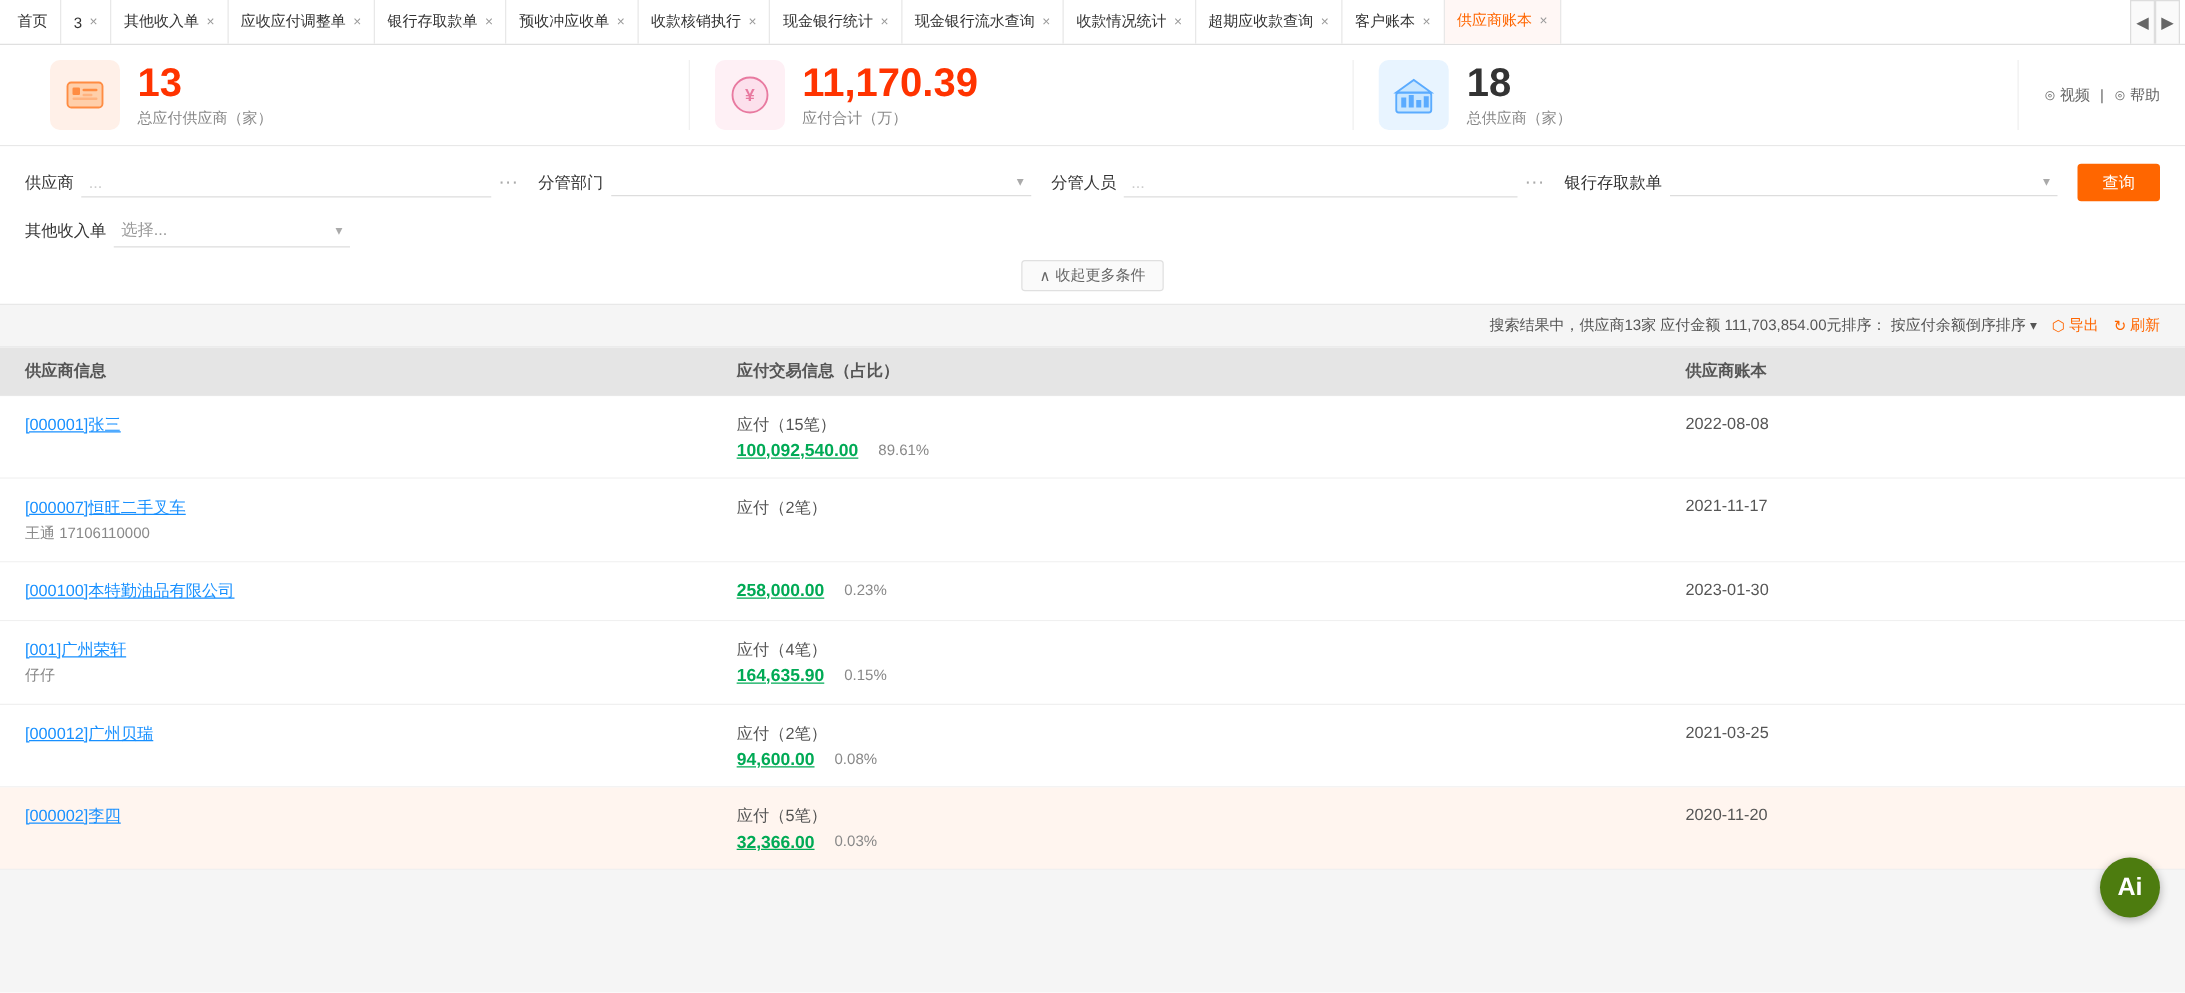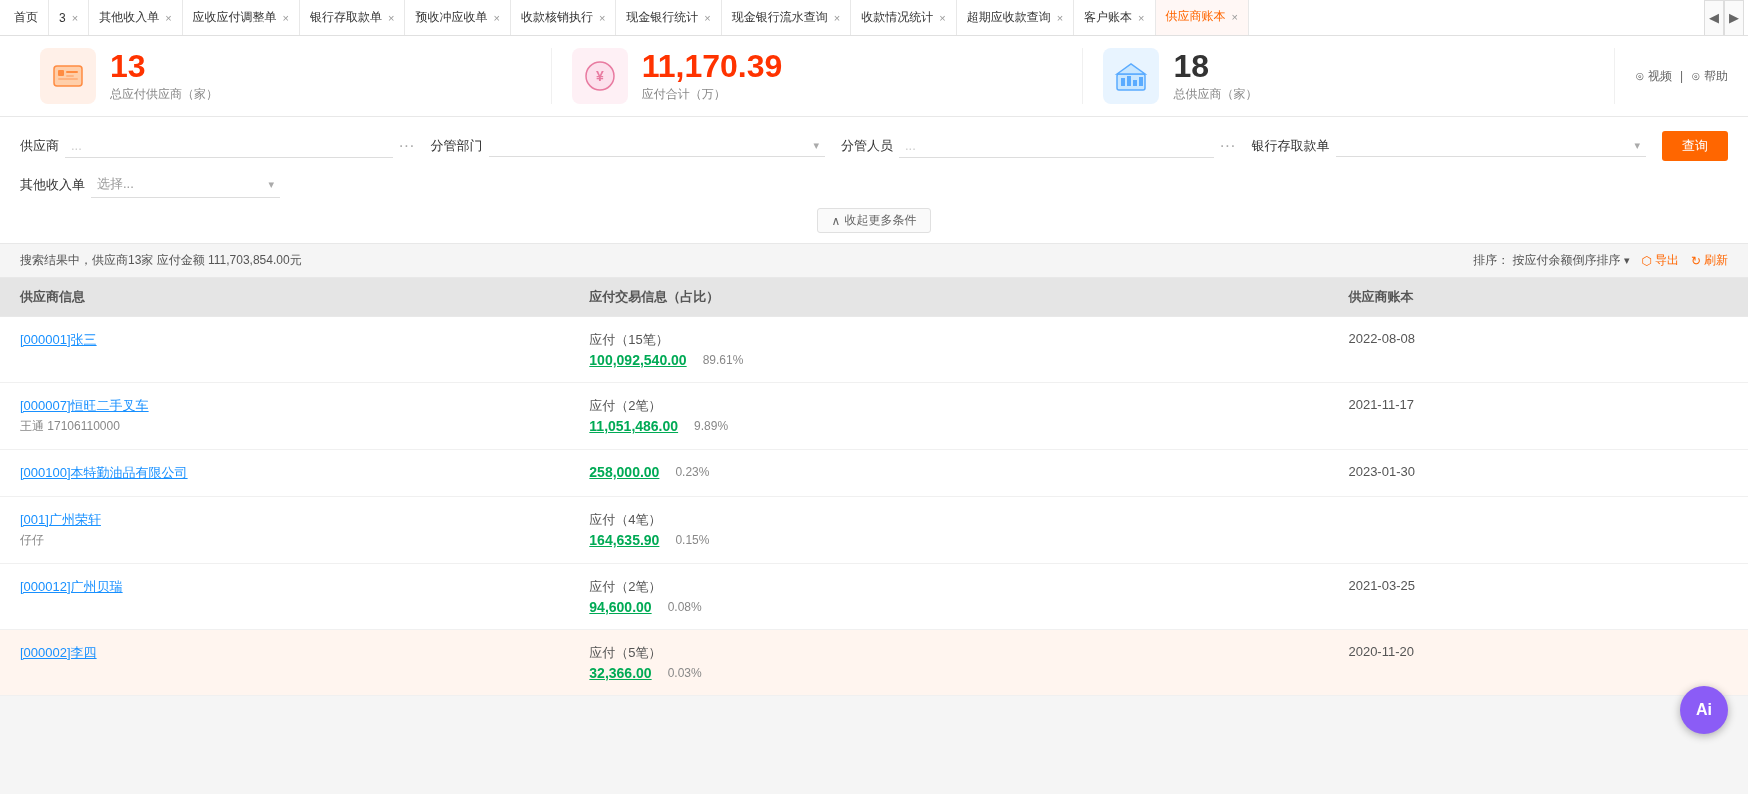--- a/index.html
+++ b/index.html
@@ -184,21 +184,21 @@
       border: 1px solid #e0e0e0;
       padding: 3px 14px;
       border-radius: 3px;
       background: #fafafa;
     }
 
     
     .result-bar {
       display: flex;
       align-items: center;
-      justify-content: space-between;
+      justify-content: flex-end;
       background: #f5f5f5;
       padding: 8px 20px;
       border-bottom: 1px solid #e8e8e8;
       font-size: 12px;
       color: #555;
     }
     .result-bar-right {
       display: flex;
       align-items: center;
       gap: 12px;
@@ -464,24 +464,20 @@
     </div>
   </div>
 
   <div class="table-row">
     <div class="col-supplier">
       <div class="supplier-name">[000007]恒旺二手叉车</div>
       <div class="supplier-contact">王通  17106110000</div>
     </div>
     <div class="col-trans trans-info">
       <div class="trans-type">应付（2笔）</div>
-      <div class="trans-row">
-        <span class="trans-amount">11,051,486.00</span>
-        <span class="trans-percent">9.89%</span>
-      </div>
     </div>
     <div class="col-last">
       <span class="last-pay">2021-11-17</span>
     </div>
   </div>
 
   <div class="table-row">
     <div class="col-supplier">
       <div class="supplier-name">[000100]本特勤油品有限公司</div>
     </div>
@@ -539,15 +535,15 @@
         <span class="trans-amount">32,366.00</span>
         <span class="trans-percent">0.03%</span>
       </div>
     </div>
     <div class="col-last">
       <span class="last-pay">2020-11-20</span>
     </div>
   </div>
 </div>
 
-<div style="position:fixed; bottom:60px; right:20px; background:#8b5cf6; color:#fff; border-radius:50%; width:48px; height:48px; display:flex; align-items:center; justify-content:center; font-size:16px; font-weight:bold; cursor:pointer; box-shadow:0 2px 8px rgba(0,0,0,0.3);">
+<div style="position:fixed; bottom:60px; right:20px; background:#4d7c0f; color:#fff; border-radius:50%; width:48px; height:48px; display:flex; align-items:center; justify-content:center; font-size:20px; font-weight:bold; cursor:pointer; box-shadow:0 2px 8px rgba(0,0,0,0.3);">
   <span>Ai</span>
 </div>
 
 </body></html>

